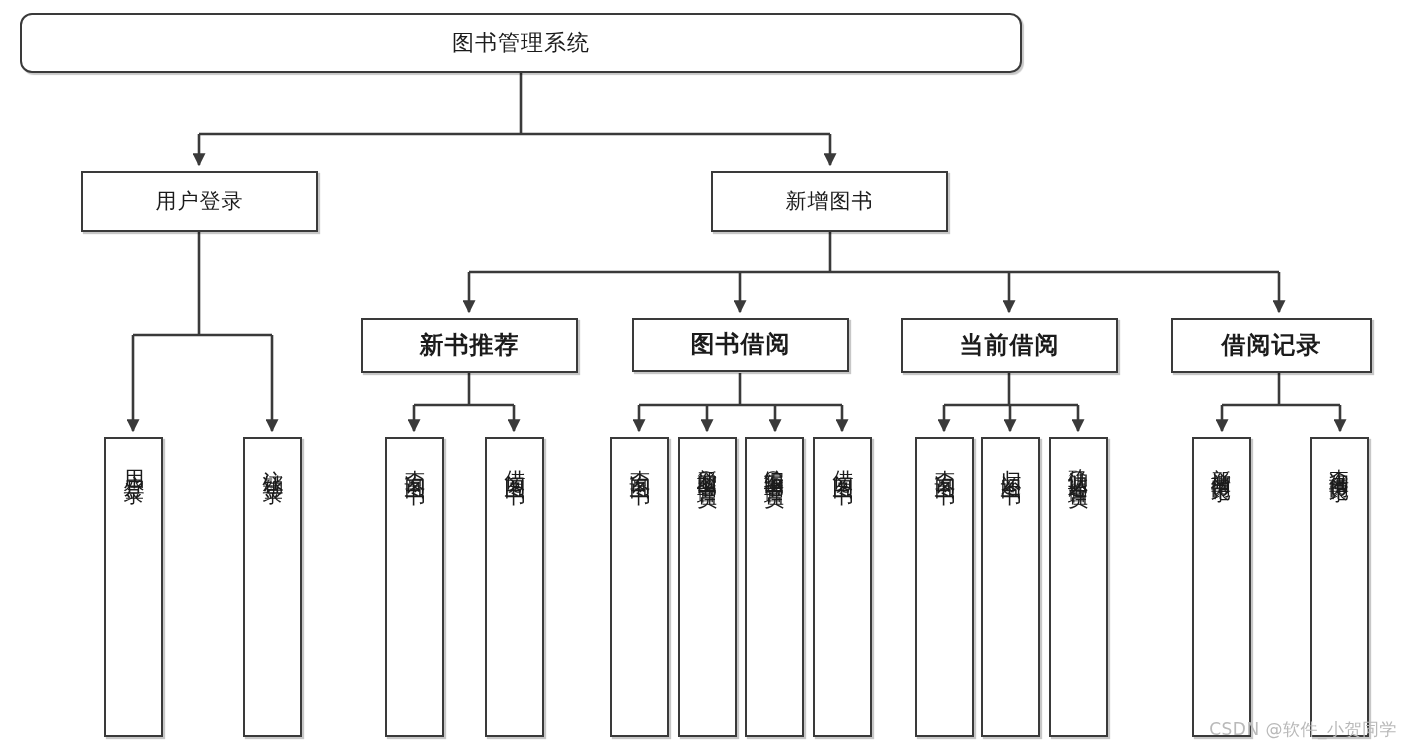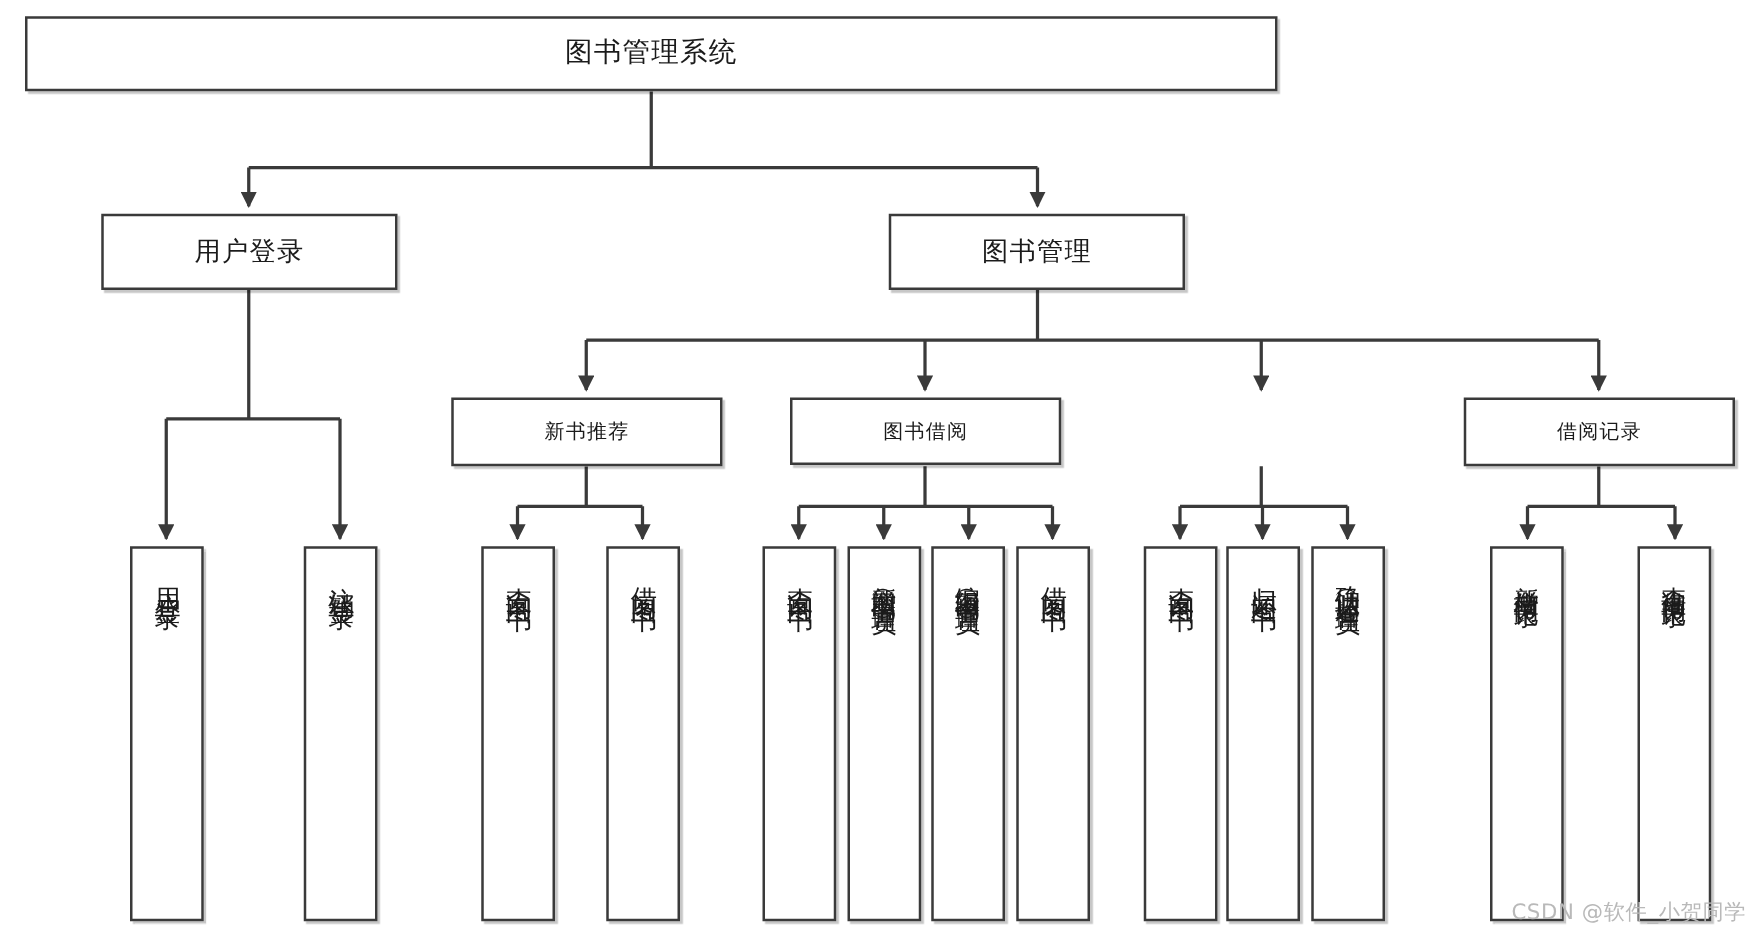--- a/index.html
+++ b/index.html
@@ -26,21 +26,21 @@
   }
   .node .lbl{
     display:block;
     text-align:center;
     letter-spacing:1px;
     line-height:1.15;
     white-space:nowrap;
   }
   .node.h .lbl{font-size:21px;}
   .node.root .lbl{font-size:22px;}
-  .node.lvl3 .lbl{font-size:16px;}
+  .node.lvl3 .lbl{font-size:24px;font-weight:bold;}
 
   
   .node.vert{
     align-items:flex-start;
     justify-content:center;
     padding-top:14px;
   }
   .node.vert .lbl{
     writing-mode:vertical-rl;
     text-orientation:upright;
@@ -112,38 +112,41 @@
       <path d="M 1010 405 L 1010 431" marker-end="url(#arrow)"></path>
       <path d="M 1078 405 L 1078 431" marker-end="url(#arrow)"></path>
 
       <path d="M 1279 373 L 1279 405"></path>
       <path d="M 1222 405 L 1340 405"></path>
       <path d="M 1222 405 L 1222 431" marker-end="url(#arrow)"></path>
       <path d="M 1340 405 L 1340 431" marker-end="url(#arrow)"></path>
     </g>
   </svg>
 
-  <div class="node root" style="left:20px;top:13px;width:1002px;height:60px;">
+  <div class="node root" style="left:20px;top:13px;width:1002px;height:60px;border-radius:12px;">
     <span class="lbl">图书管理系统</span>
   </div>
 
   <div class="node h" style="left:81px;top:171px;width:237px;height:61px;">
     <span class="lbl">用户登录</span>
   </div>
   <div class="node h" style="left:711px;top:171px;width:237px;height:61px;">
-    <span class="lbl">图书管理</span>
+    <span class="lbl">新增图书</span>
   </div>
 
   <div class="node lvl3" style="left:361px;top:318px;width:217px;height:55px;">
     <span class="lbl">新书推荐</span>
   </div>
   <div class="node lvl3" style="left:632px;top:318px;width:217px;height:54px;">
     <span class="lbl">图书借阅</span>
   </div>
-  <div class="node lvl3" style="left:1171px;top:318px;width:217px;height:55px;">
+  <div class="node lvl3" style="left:901px;top:318px;width:217px;height:55px;">
+    <span class="lbl">当前借阅</span>
+  </div>
+  <div class="node lvl3" style="left:1171px;top:318px;width:201px;height:55px;">
     <span class="lbl">借阅记录</span>
   </div>
 
   <div class="node vert" style="left:104px;top:437px;width:59px;height:300px;">
     <span class="lbl">用户登录</span>
   </div>
   <div class="node vert" style="left:243px;top:437px;width:59px;height:300px;">
     <span class="lbl">注销登录</span>
   </div>
 

